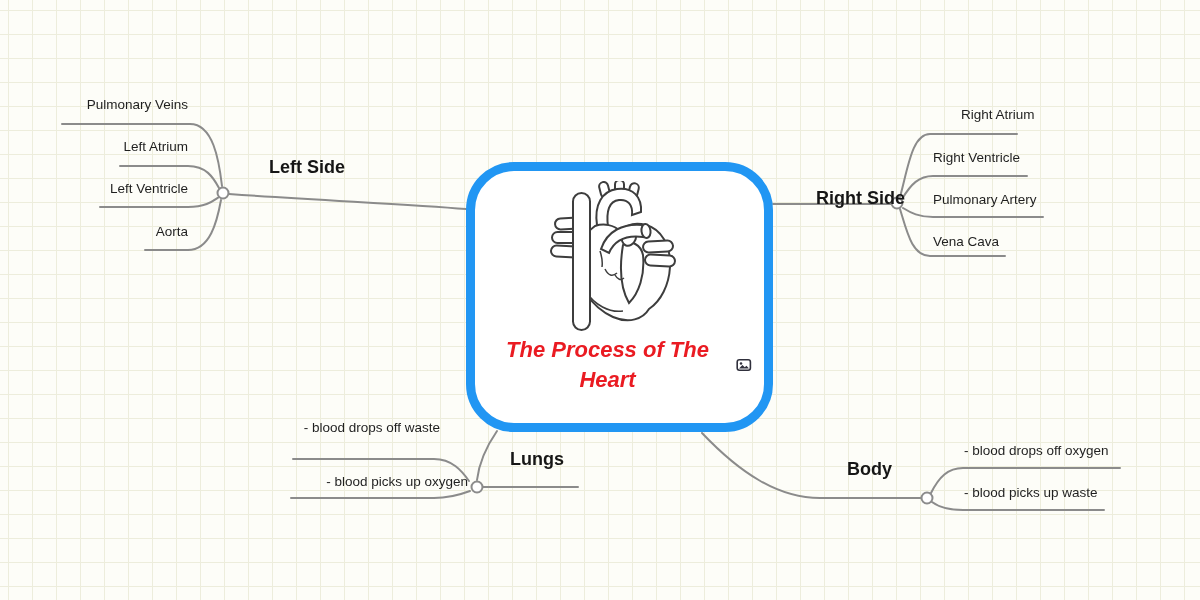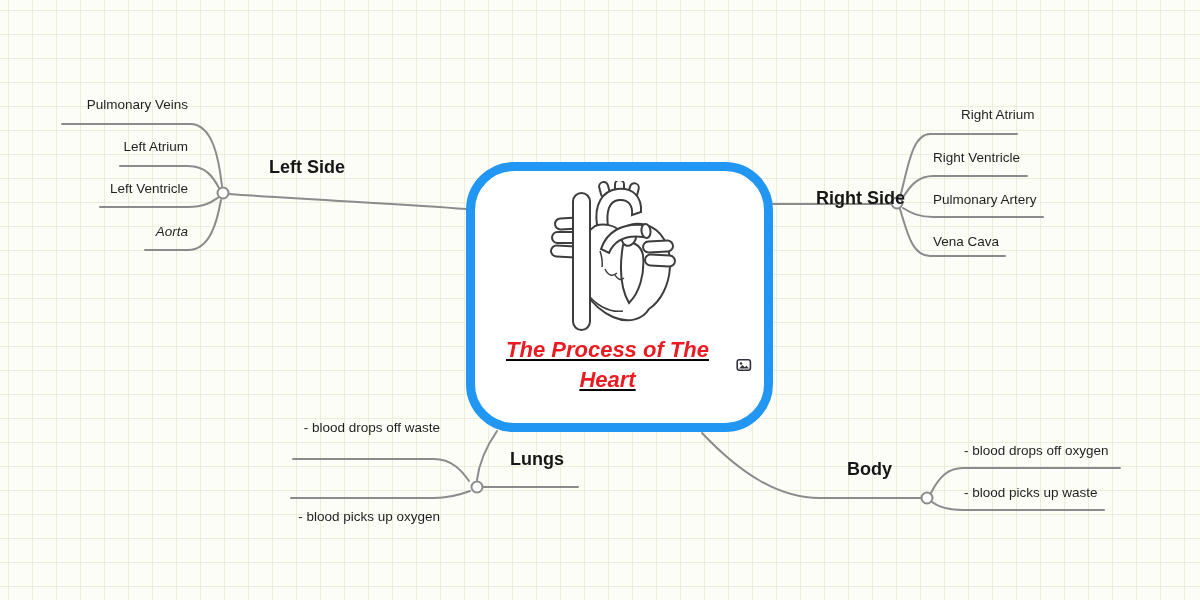--- a/index.html
+++ b/index.html
@@ -25,48 +25,48 @@
     left:466px;top:162px;width:307px;height:270px;
     box-sizing:border-box;
     background:#ffffff;
     border:9px solid #2196f3;
     border-radius:48px;
     display:flex;flex-direction:column;align-items:center;
   }
   .heart{margin-top:10px;flex:0 0 auto;}
   .heart path,.heart rect,.heart ellipse{stroke:#3d3d3d;stroke-width:2;fill:#ffffff;}
   .heart .thin{stroke-width:1.5;fill:none;}
-  .title-row{display:flex;align-items:center;gap:8px;margin-top:2px;text-decoration:underline;}
+  .title-row{display:flex;align-items:center;gap:8px;margin-top:2px;}
   .title{
     width:240px;text-align:center;
     font-size:22px;line-height:30px;font-weight:bold;font-style:italic;
     color:#ea1b22;
   }
   .img-badge{flex:0 0 auto;}
 
   .topic,.sub{position:absolute;z-index:3;white-space:nowrap;color:#161616;}
   .topic{font-size:18px;font-weight:bold;line-height:20px;}
   .sub{font-size:13.5px;line-height:16px;color:#1f1f1f;}
 
   
   .lbl-left-side{left:257px;top:157px;margin-left:12px;}
   .s-pv{right:1012px;top:97px;text-align:right;}
   .s-la{right:1012px;top:139px;}
   .s-lv{right:1012px;top:181px;}
-  .s-ao{right:1012px;top:224px;font-style:italic;}
+  .s-ao{right:1012px;top:224px;}
   
   .lbl-right-side{left:816px;top:167px;margin-top:21px;}
   .s-ra{left:933px;top:107px;margin-left:28px;}
   .s-rv{left:933px;top:150px;}
   .s-pa{left:933px;top:192px;}
   .s-vc{left:933px;top:234px;}
   
   .lbl-lungs{left:510px;top:449px;}
   .s-lu1{right:760px;top:420px;}
-  .s-lu2{right:760px;top:474px;margin-top:35px;}
+  .s-lu2{right:732px;top:474px;}
   
   .lbl-body{left:847px;top:459px;}
   .s-bo1{left:964px;top:443px;}
   .s-bo2{left:964px;top:485px;}
 </style>
 </head>
 <body>
 
 <div class="canvas">
 

